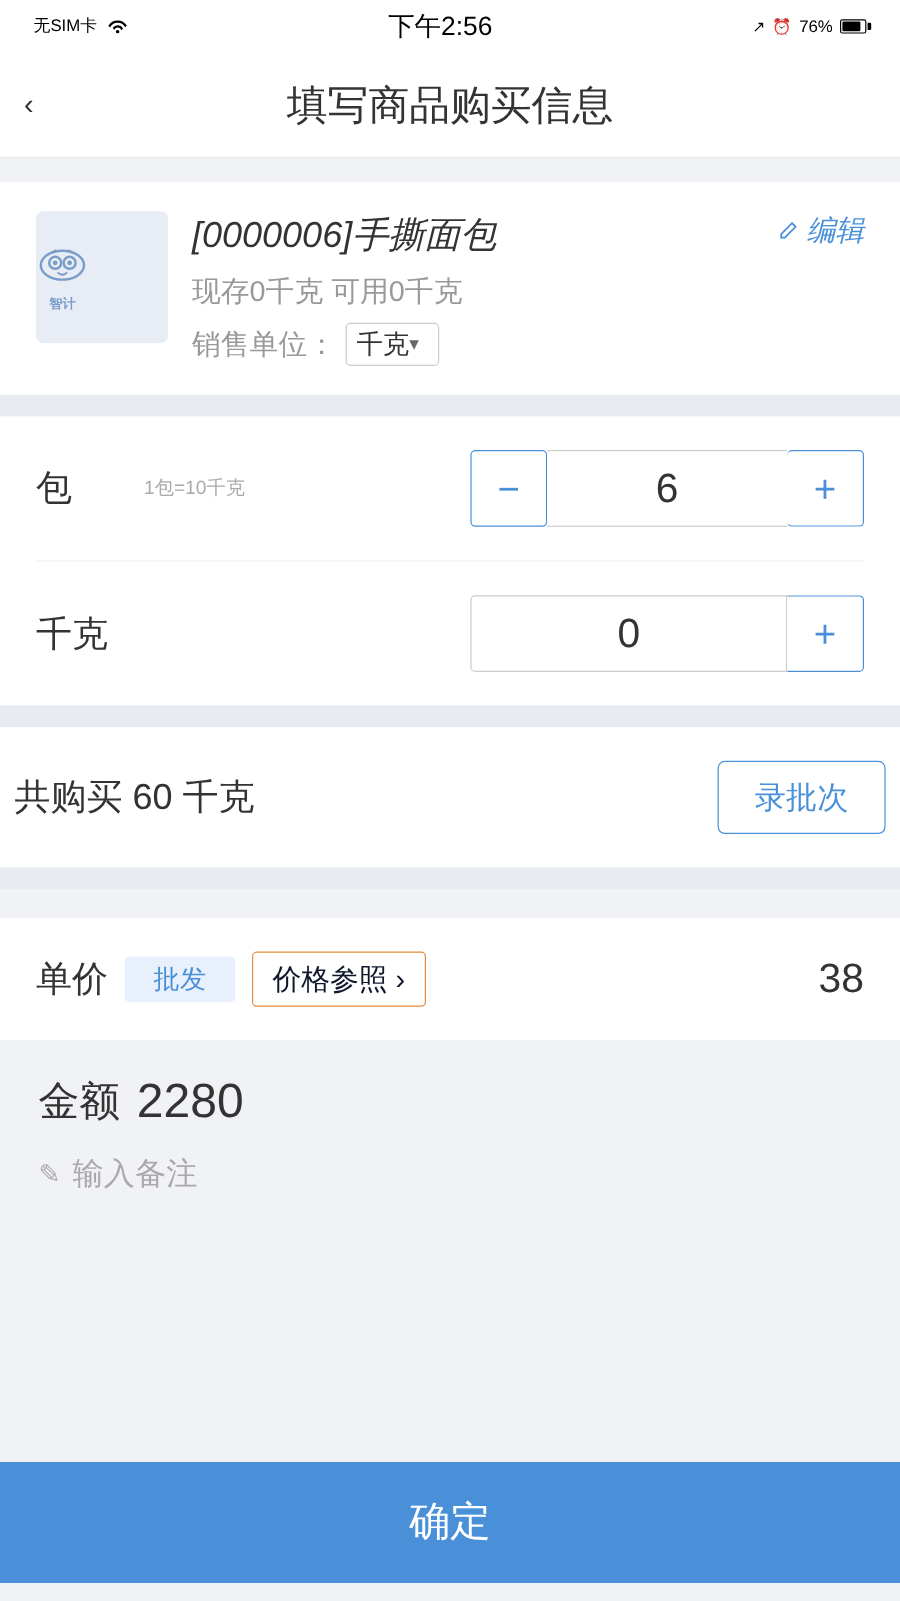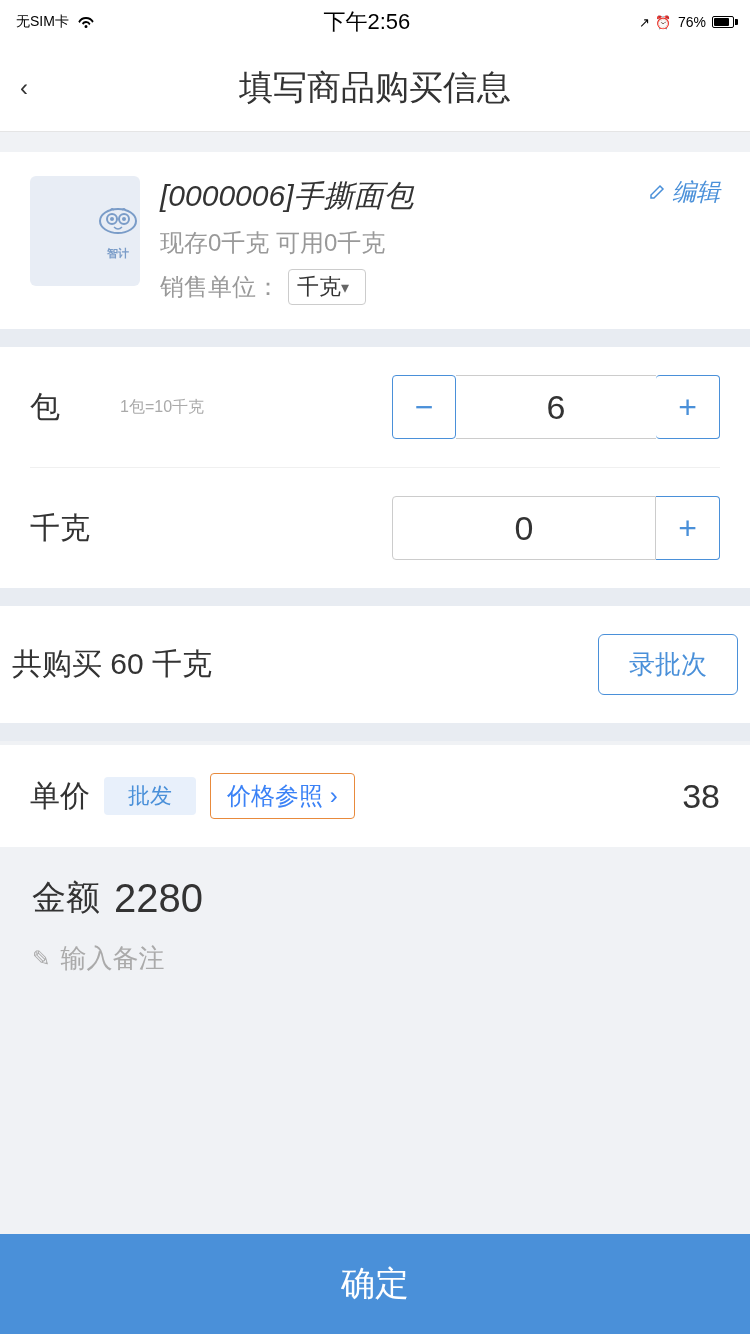--- a/index.html
+++ b/index.html
@@ -14,21 +14,21 @@
     }
 
     
     .status-bar {
       width: 750px;
       height: 44px;
       background: #fff;
       display: flex;
       align-items: center;
       justify-content: space-between;
-      padding: 0 16px;
+      padding: 0 28px;
       font-size: 15px;
       color: #000;
     }
     .status-left { display: flex; align-items: center; gap: 8px; font-size: 14px; }
     .status-center { font-size: 22px; font-weight: 500; }
     .status-right { display: flex; align-items: center; gap: 6px; font-size: 14px; }
     .battery-icon {
       display: inline-block;
       width: 22px; height: 12px;
       border: 1.5px solid #000;
@@ -86,21 +86,21 @@
       align-items: flex-start;
       gap: 20px;
     }
     .product-img {
       width: 110px;
       height: 110px;
       background: #e8edf5;
       border-radius: 6px;
       display: flex;
       align-items: center;
-      justify-content: flex-end;
+      justify-content: flex-start;
       flex-shrink: 0;
     }
     .product-img-inner {
       display: flex;
       flex-direction: column;
       align-items: center;
       gap: 4px;
     }
     .owl-icon {
       font-size: 28px;
@@ -265,42 +265,42 @@
       color: #4a90d9;
       font-size: 26px;
       padding: 12px 30px;
       border-radius: 6px;
       cursor: pointer;
     }
 
     
     .price-section {
       background: #fff;
-      margin-top: 4px;
+      margin-top: 24px;
       padding: 28px 30px;
     }
     .price-row {
       display: flex;
       align-items: center;
       gap: 14px;
     }
     .price-label {
       font-size: 30px;
       color: #333;
     }
     .price-tag {
       background: #e8f0fb;
       color: #4a90d9;
       font-size: 22px;
       padding: 4px 24px;
       border-radius: 4px;
     }
     .price-ref-btn {
       border: 1.5px solid #e88a3c;
-      color: #3b82f6;
+      color: #0f172a;
       background: #fff;
       font-size: 24px;
       padding: 6px 16px;
       border-radius: 4px;
       cursor: pointer;
       display: flex;
       align-items: center;
       gap: 4px;
       text-align: right;
     }
@@ -345,21 +345,21 @@
     
     .empty-space {
       background: #f0f2f5;
       flex: 1;
       min-height: 300px;
     }
 
     
     .bottom-bar {
       position: fixed;
-      bottom: 0;
+      bottom: 16px;
       left: 0;
       width: 750px;
       height: 100px;
       background: #4a90d9;
       display: flex;
       align-items: center;
       justify-content: center;
       cursor: pointer;
     }
     .confirm-btn-text {

